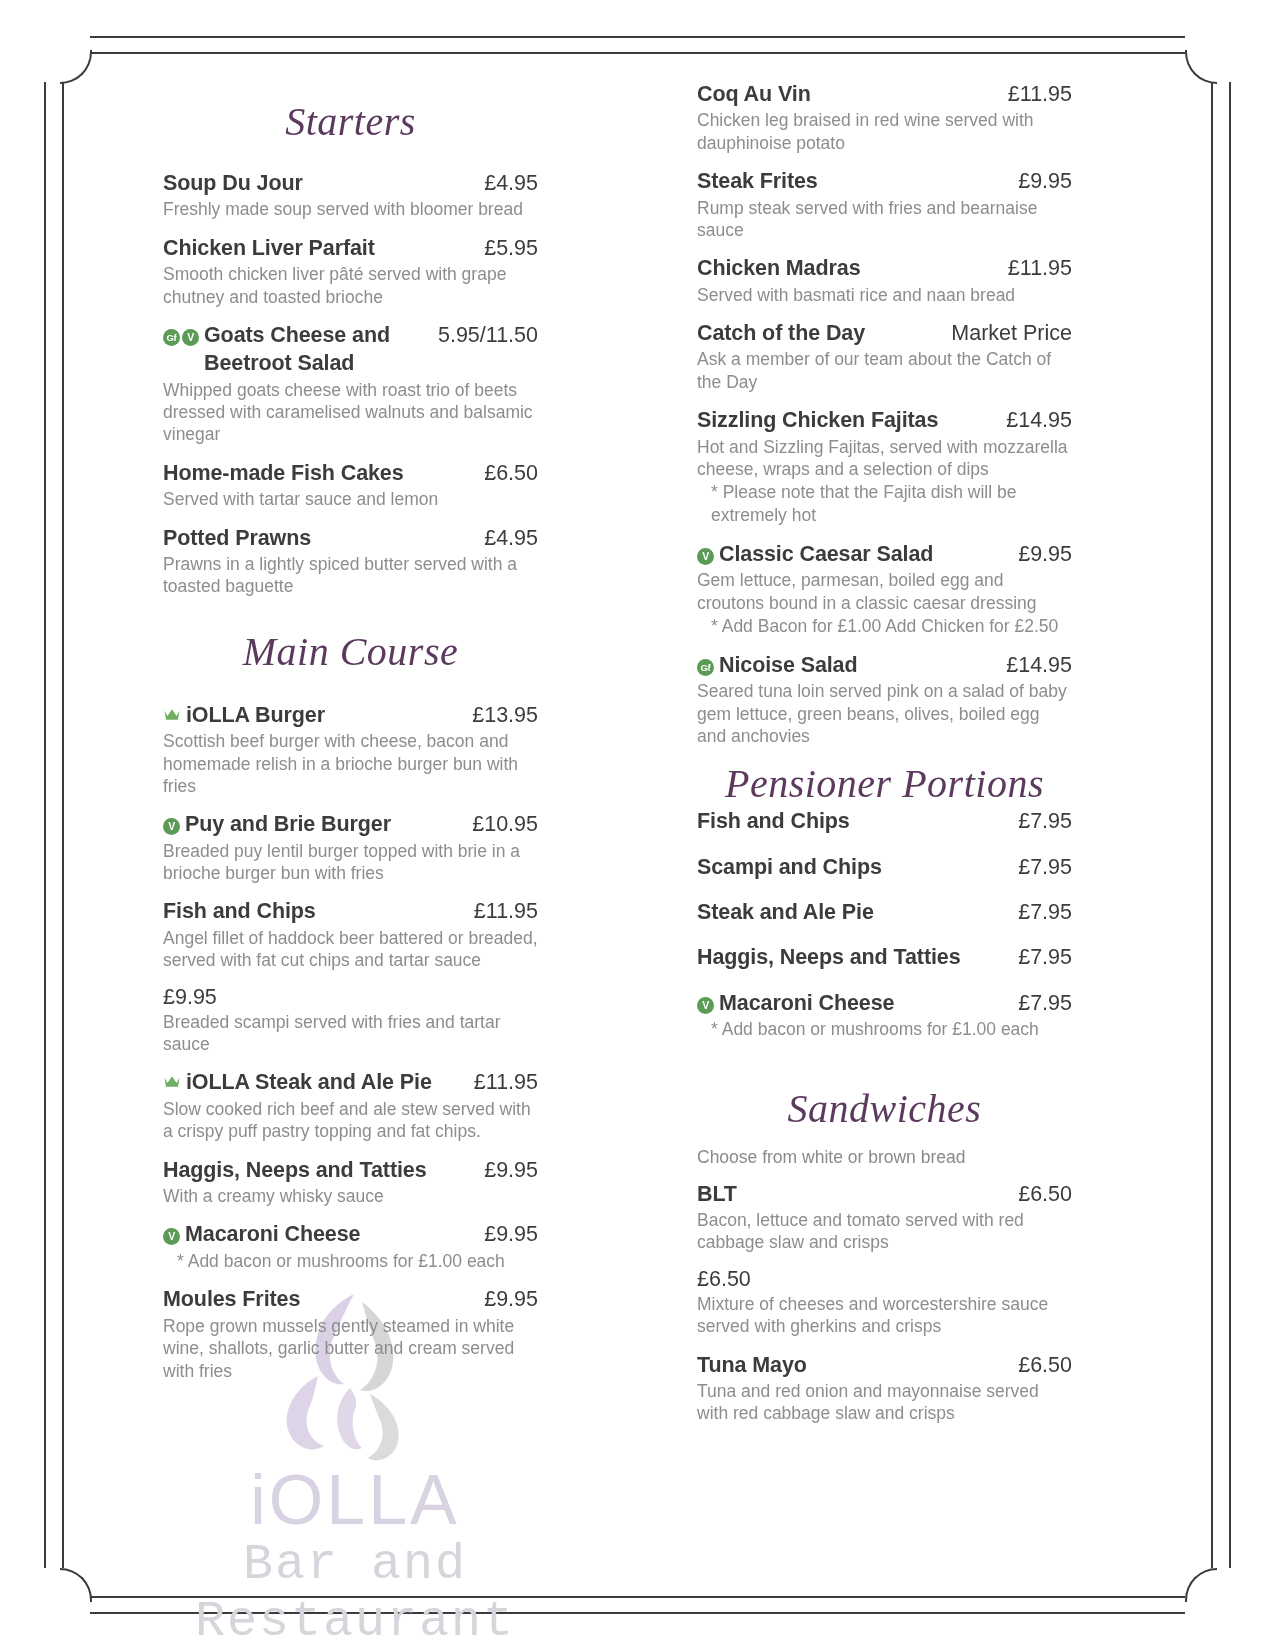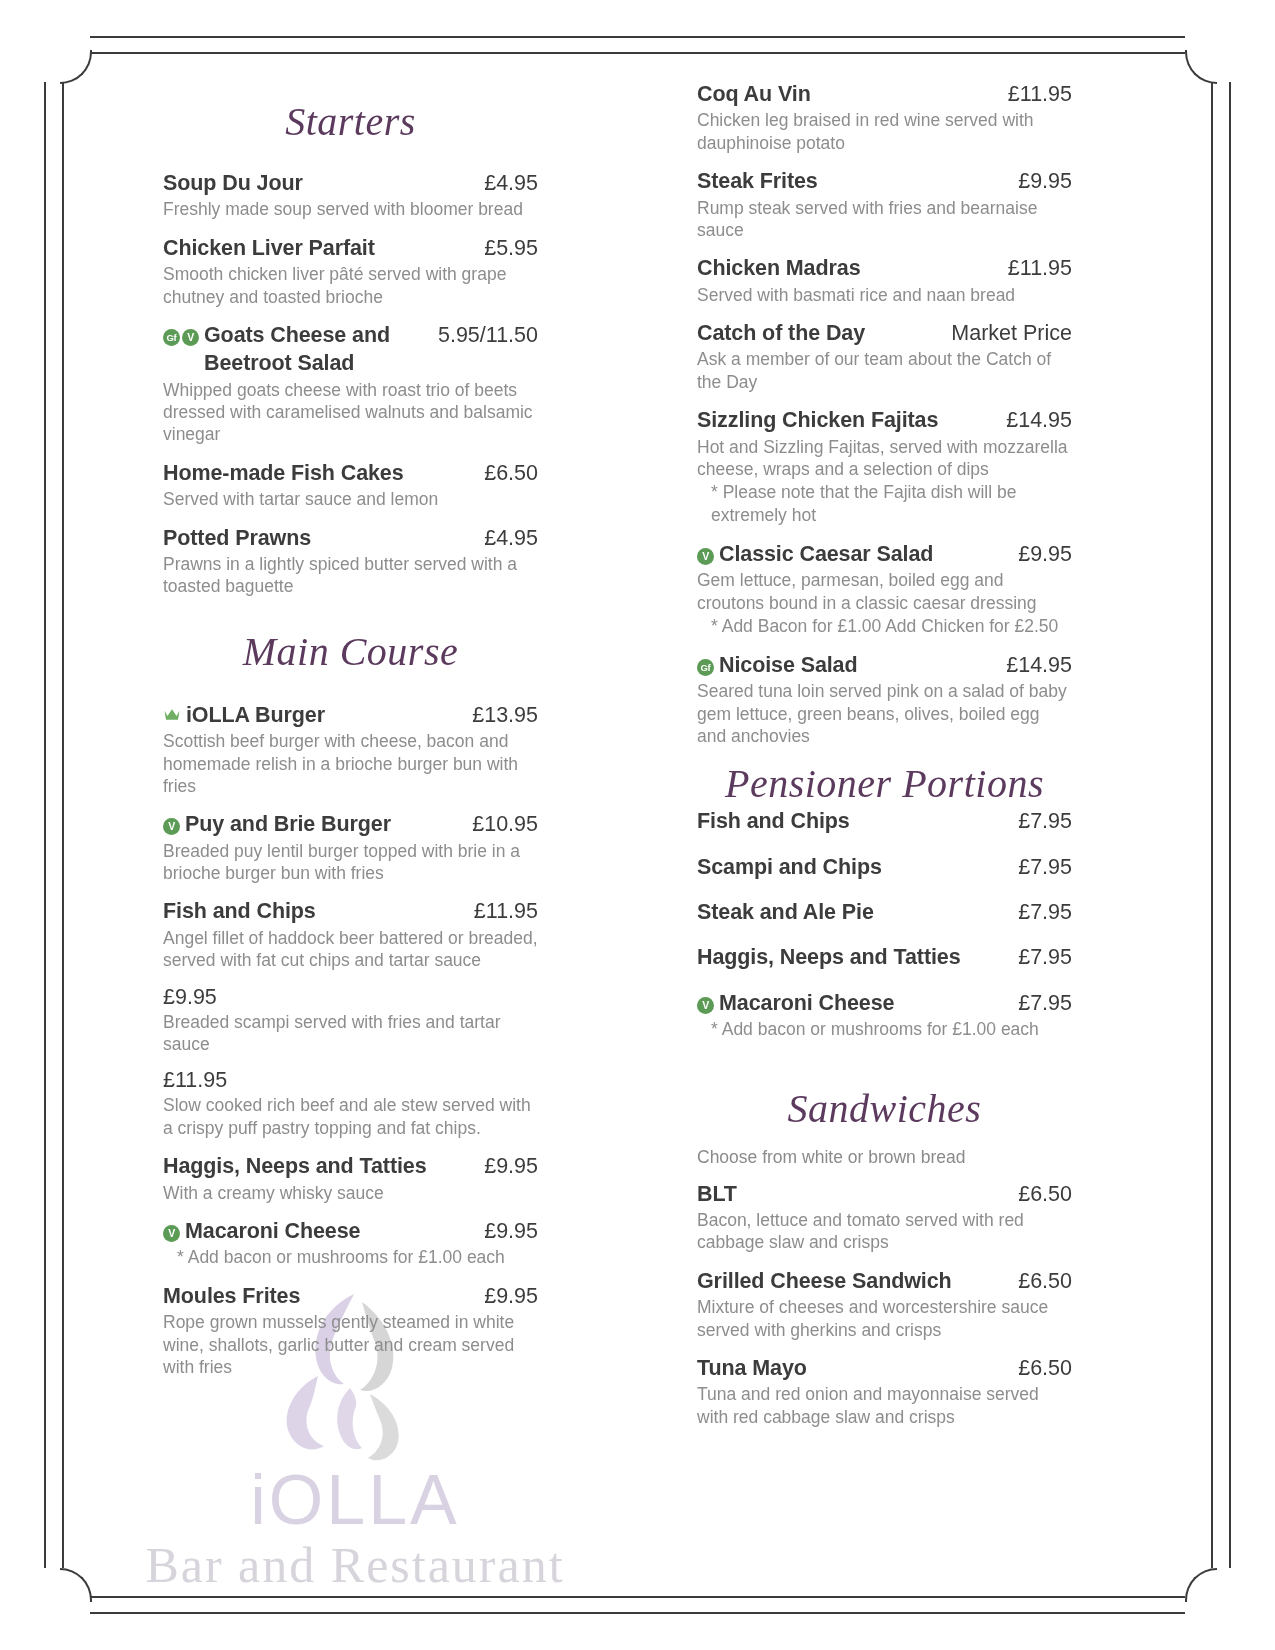--- a/index.html
+++ b/index.html
@@ -67,21 +67,21 @@
   .wm-word {
     position: absolute; left: 0; top: 172px; width: 430px;
     text-align: center;
     font-family: "Liberation Sans", sans-serif;
     font-size: 70px; letter-spacing: 3px;
     color: #d9d2e3; font-weight: 400;
   }
   .wm-sub {
     position: absolute; left: 0; top: 248px; width: 430px;
     text-align: center;
-    font-family: Liberation Serif, serif;
+    font-family: Liberation Mono, monospace;
     font-size: 50px; letter-spacing: 2px;
     color: #d7d4dc; font-weight: 400;
   }
 
   
   .page { position: absolute; left: 0; top: 0; width: 1158px; height: 1650px; z-index: 2; }
   .col { position: absolute; top: 80px; }
   .col-left  { left: 163px; width: 375px; }
   .col-right { left: 697px; width: 375px; }
 
@@ -285,20 +285,28 @@
         <div class="item-desc">Angel fillet of haddock beer battered or breaded, served with fat cut chips and tartar sauce</div>
       </div>
       <div class="item">
         <div class="item-head">
           <span class="item-price">£9.95</span>
         </div>
         <div class="item-desc">Breaded scampi served with fries and tartar sauce</div>
       </div>
       <div class="item">
         <div class="item-head">
+          <div class="item-name-wrap">
+            <span class="badge-group">
+              <svg class="crown-icon" viewBox="0 0 24 20">
+                <path d="M2 5 L6 12 L12 3 L18 12 L22 5 L20 17 L4 17 Z" fill="#6fae63"></path>
+              </svg>
+            </span>
+            <span class="item-name">iOLLA Steak and Ale Pie</span>
+          </div>
           <span class="item-price">£11.95</span>
         </div>
         <div class="item-desc">Slow cooked rich beef and ale stew served with a crispy puff pastry topping and fat chips.</div>
       </div>
       <div class="item">
         <div class="item-head">
           <div class="item-name-wrap">
             <span class="item-name">Haggis, Neeps and Tatties</span>
           </div>
           <span class="item-price">£9.95</span>
@@ -450,23 +458,20 @@
         <div class="item-head">
           <div class="item-name-wrap">
             <span class="item-name">BLT</span>
           </div>
           <span class="item-price">£6.50</span>
         </div>
         <div class="item-desc">Bacon, lettuce and tomato served with red cabbage slaw and crisps</div>
       </div>
       <div class="item">
         <div class="item-head">
-          <div class="item-name-wrap">
-            <span class="item-name">Grilled Cheese Sandwich</span>
-          </div>
           <span class="item-price">£6.50</span>
         </div>
         <div class="item-desc">Mixture of cheeses and worcestershire sauce served with gherkins and crisps</div>
       </div>
       <div class="item">
         <div class="item-head">
           <div class="item-name-wrap">
             <span class="item-name">Tuna Mayo</span>
           </div>
           <span class="item-price">£6.50</span>

